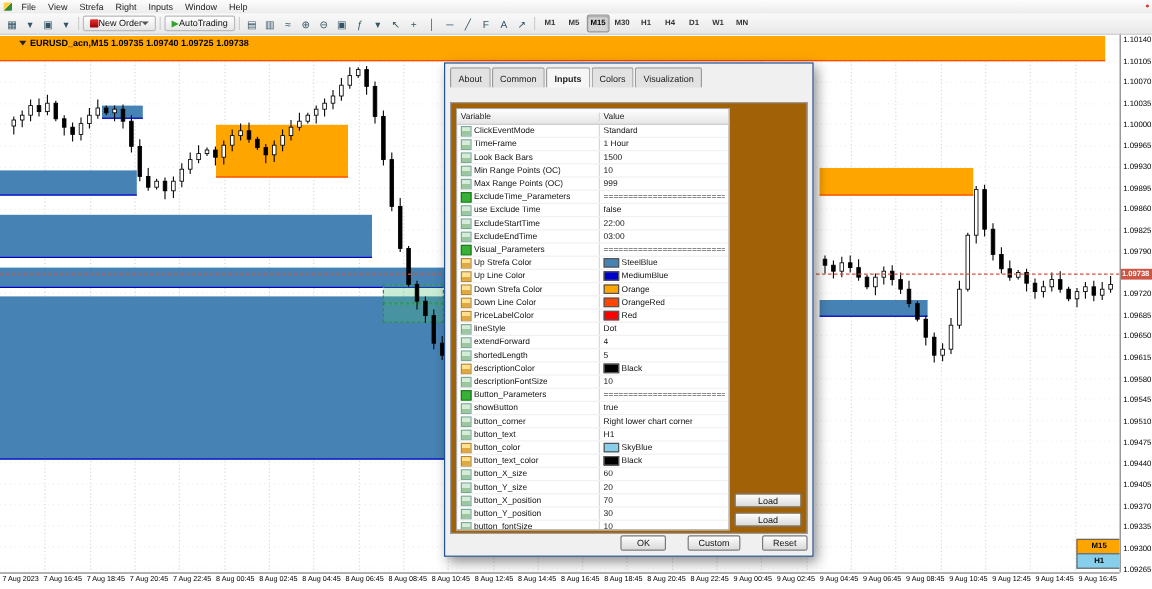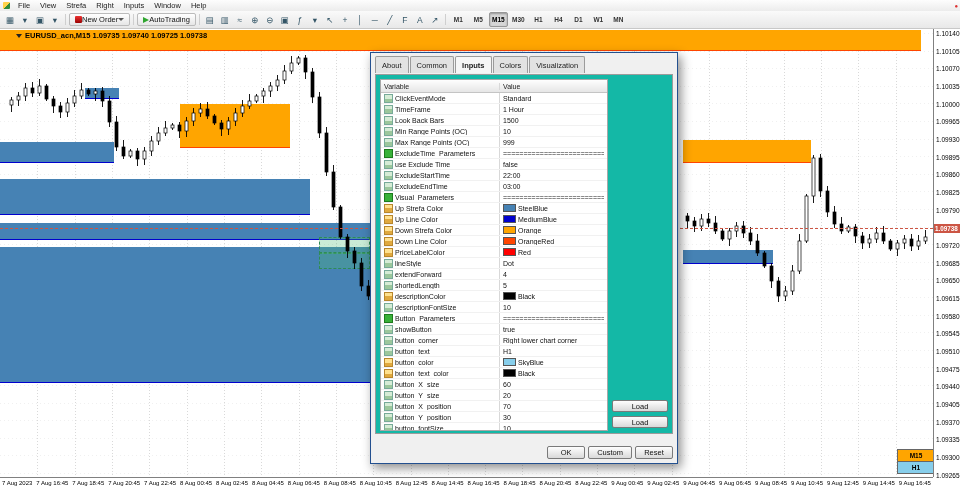--- a/index.html
+++ b/index.html
@@ -48,38 +48,38 @@
   .time-axis-labels span{white-space:nowrap;}
 
   
   .dialog{position:absolute;left:370px;top:52px;width:306px;height:410px;background:#f0f0f0;border:1px solid #23508f;box-shadow:3px 4px 10px rgba(0,0,0,.45);z-index:10;font-size:8px;}
   .dialog-titlebar{height:15px;background:linear-gradient(#4a81cf,#265dab);display:flex;align-items:center;padding:0 3px 0 5px;color:#fff;}
   .dialog-title{flex:1;font-size:7.5px;white-space:nowrap;overflow:hidden;}
   .tb-btn{width:14px;height:11px;margin-left:2px;display:flex;align-items:center;justify-content:center;font-size:8px;color:#fff;background:linear-gradient(#6f9cdd,#3c6cb8);border:1px solid #1d4484;border-radius:2px;}
   .dialog-tabs{display:flex;gap:1px;padding:3px 4px 0 4px;height:17px;}
   .tab{padding:1px 6px 0 6px;border:1px solid #9b9b9b;border-bottom:none;background:#e2e2e2;border-radius:2px 2px 0 0;font-size:7.5px;display:flex;align-items:center;color:#222;}
   .tab.active{background:#f6f6f6;font-weight:bold;}
-  .tab-page{position:relative;margin:1px 4px;height:358px;border:1px solid #9b9b9b;background:#14b8a6;}
+  .tab-page{position:relative;margin:12px 4px;height:358px;border:1px solid #9b9b9b;background:#a16207;}
   .param-table{position:absolute;left:4px;top:4px;width:226px;height:350px;background:#fff;border:1px solid #a8a8a8;overflow:hidden;}
   .phead{display:flex;height:12px;background:linear-gradient(#fefefe,#e6e6e6);border-bottom:1px solid #c4c4c4;font-size:7px;color:#222;align-items:center;}
   .pcell{padding:0 3px;overflow:hidden;white-space:nowrap;}
   .pname{width:112px;border-right:1px solid #d8d8d8;display:flex;align-items:center;gap:2px;}
   .pval{flex:1;display:flex;align-items:center;gap:2px;}
   .prow{display:flex;height:10px;align-items:center;border-bottom:1px solid #f1f1f1;font-size:7px;color:#111;}
   .prow .pname,.prow .pval{height:100%;}
   .picon{flex:none;width:7px;height:7px;border:1px solid #7a9;background:linear-gradient(#d6ecd6 50%,#9cc79c 50%);}
   .picon.k-section{background:#39b139;border-color:#1d7a1d;}
   .picon.k-color{background:linear-gradient(#ffe18f 50%,#e0a93f 50%);border-color:#b8862c;}
   .swatch{flex:none;display:none;width:11px;height:6px;border:1px solid #555;}
   .ptext{overflow:hidden;white-space:nowrap;}
   .btn{font-family:inherit;font-size:7.5px;color:#111;background:linear-gradient(#fefefe,#d9d9d9);border:1px solid #7a7a7a;border-radius:2px;height:13px;padding:0 8px;}
   .side-btn{position:absolute;left:236px;width:56px;height:12px;padding:0;}
   .side-btn.load{top:325px;}
   .side-btn.save{top:341px;}
-  .dialog-footer{position:absolute;right:4px;bottom:4px;display:flex;gap:3px;}
+  .dialog-footer{position:absolute;right:4px;bottom:4px;display:flex;gap:18px;}
   .dialog-footer .btn{min-width:38px;}
 </style>
 </head>
 <body>
 
 <div class="app">
 
   <div class="menubar">
     <div class="app-icon"></div>
     <div class="menu-items">

